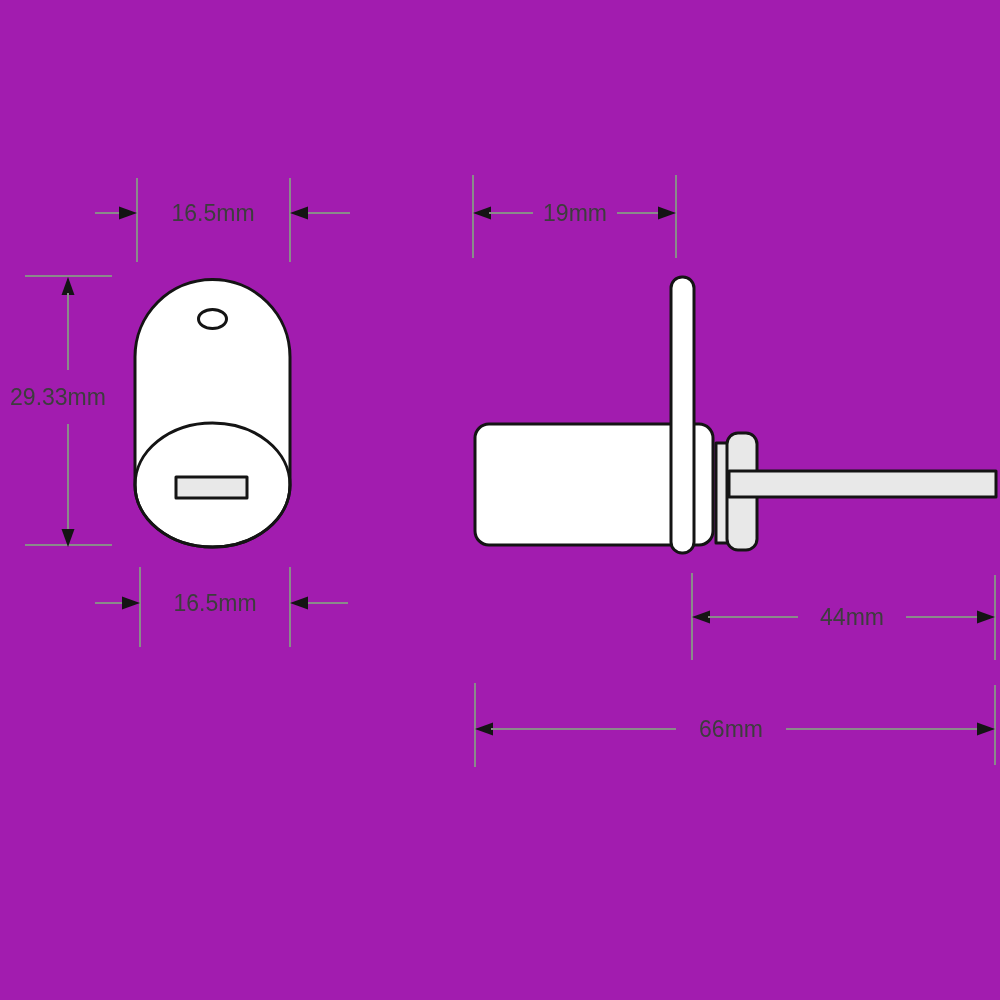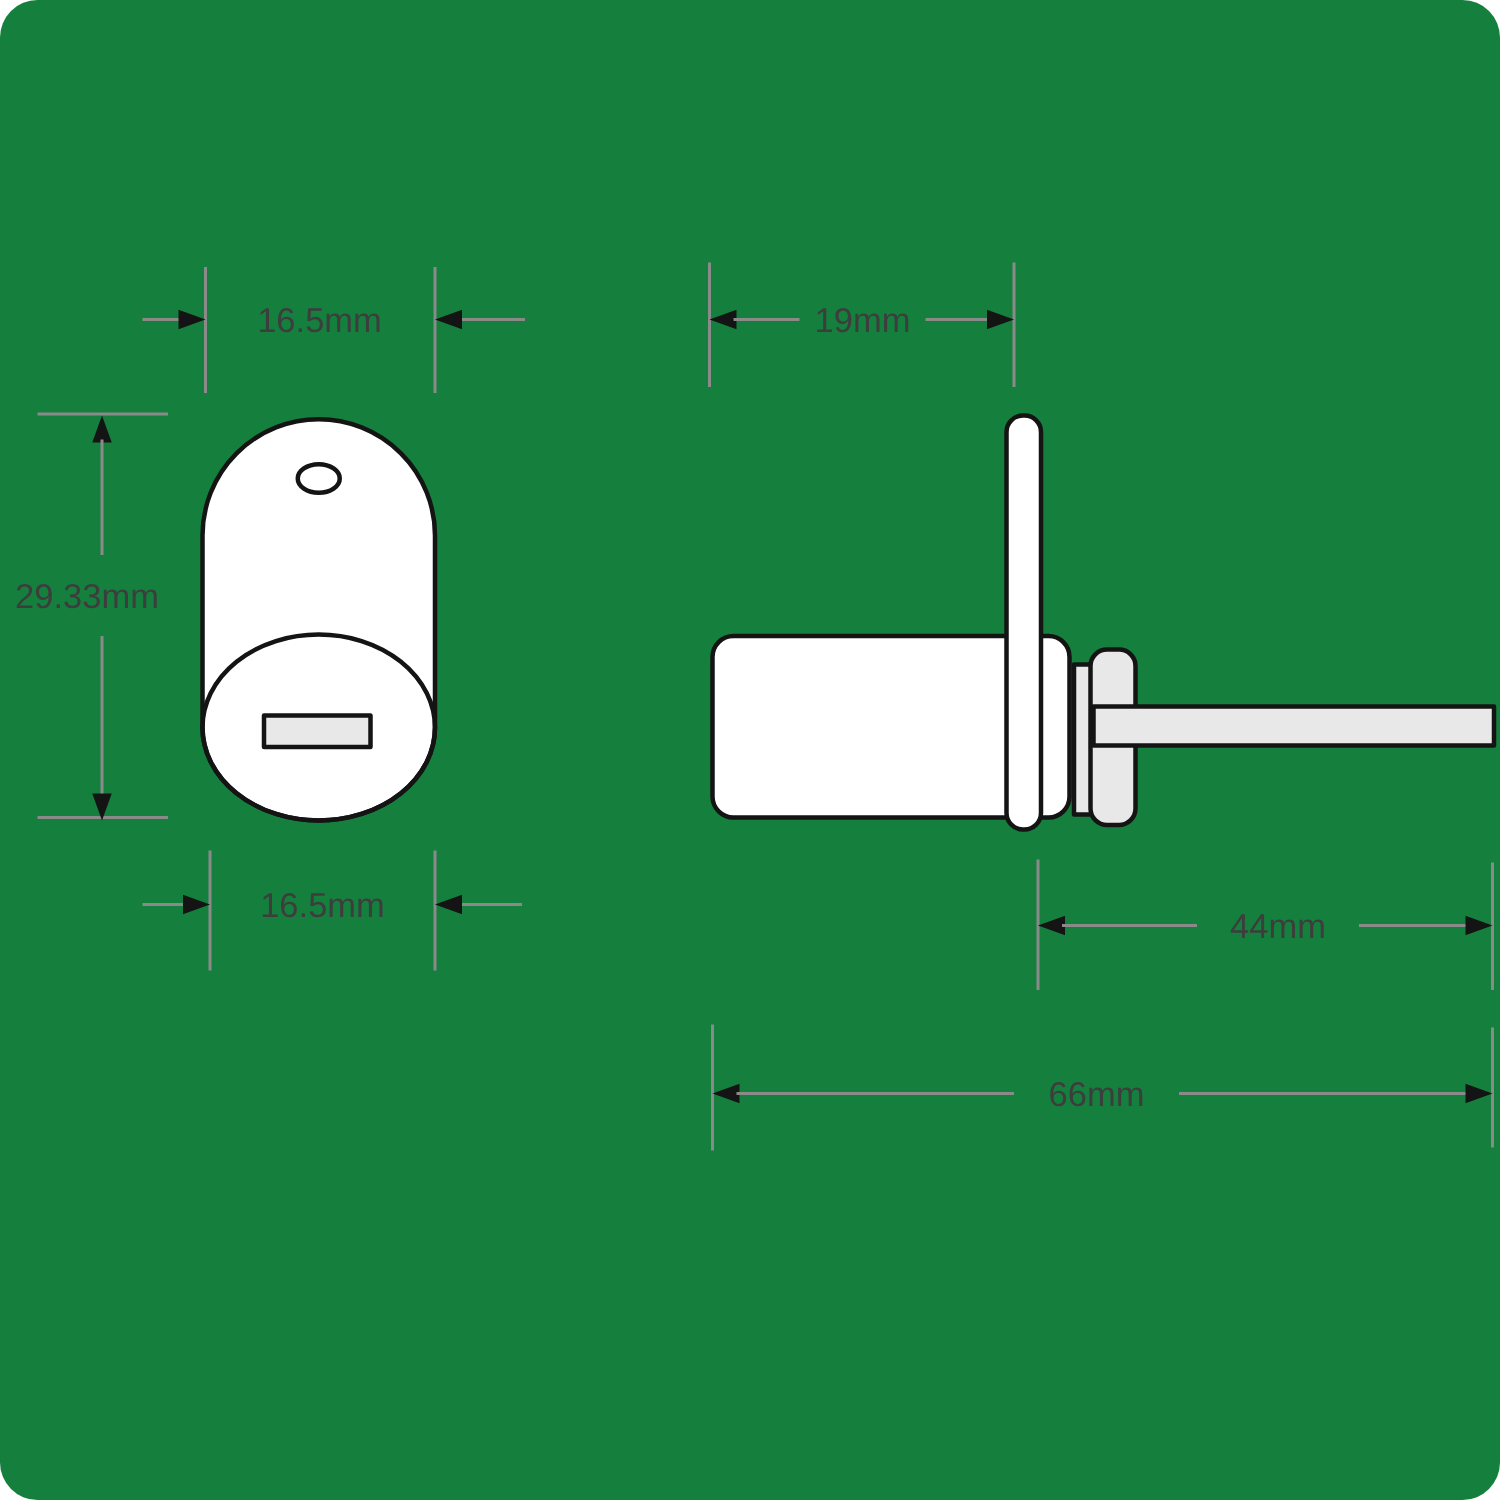--- a/index.html
+++ b/index.html
@@ -7,23 +7,22 @@
     padding: 0;
     background: #ffffff;
     width: 1000px;
     height: 1000px;
     font-family: "Liberation Sans", sans-serif;
   }
   #stage {
     position: relative;
     width: 1000px;
     height: 1000px;
-    background: #15803d;
+    background: #a21caf;
     overflow: hidden;
-    border-radius: 25px;
   }
   svg { display: block; }
   .outline {
     stroke: #141414;
     stroke-width: 3;
     fill: #ffffff;
     stroke-linejoin: round;
     stroke-linecap: round;
   }
   .fill-gray { fill: #e8e8e8; }

